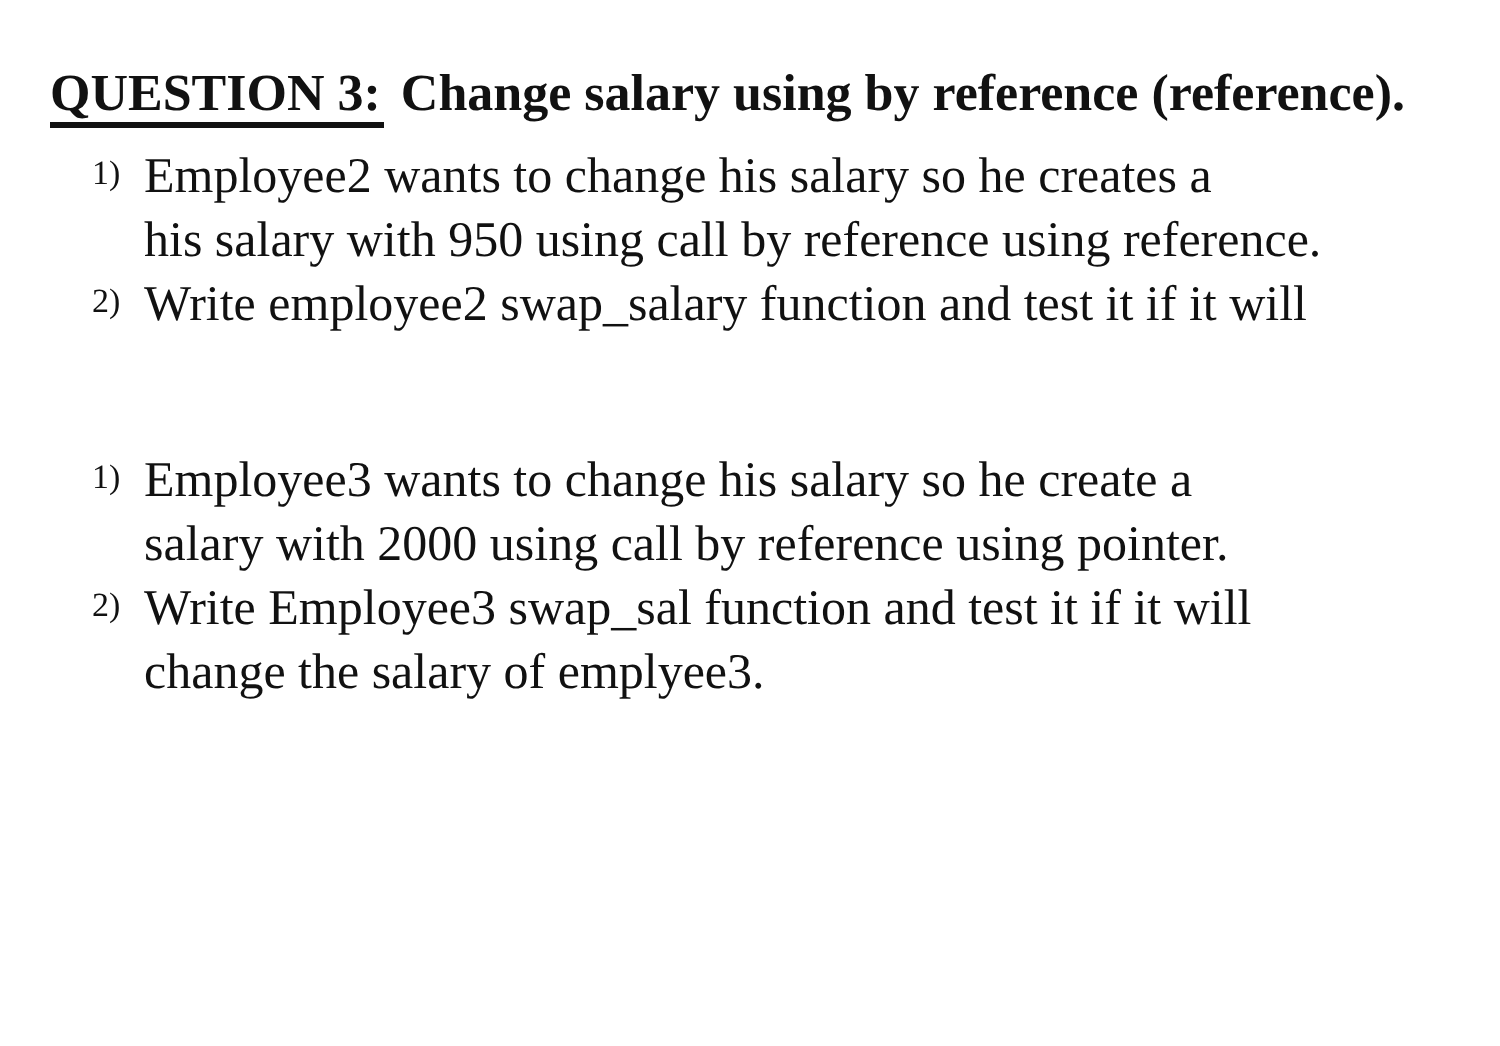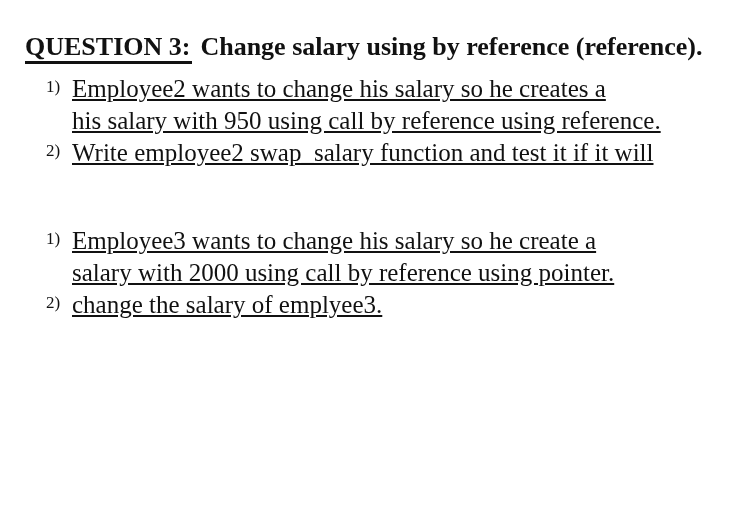--- a/index.html
+++ b/index.html
@@ -47,21 +47,20 @@
   }
   .item-number {
     position: absolute;
     left: 21px;
     top: 5px;
     font-size: 17px;
     line-height: 1;
   }
   .text-line {
     white-space: nowrap;
-    text-decoration: underline;
   }
 </style>
 </head>
 <body>
 
 <div class="doc">
 
   <div class="q-block">
     <div class="q-heading"><span class="q-label">QUESTION 3:</span><span class="q-title">Change salary using by reference (reference).</span></div>
 
@@ -81,18 +80,19 @@
   <div class="q-block q-block-2">
 
     <div class="q-list q-list-2">
       <div class="item">
         <span class="item-number">1)</span>
         <div class="text-line">Employee3 wants to change his salary so he create a</div>
         <div class="text-line">salary with 2000 using call by reference using pointer.</div>
       </div>
       <div class="item">
         <span class="item-number">2)</span>
+        <div class="text-line">Write Employee3 swap_sal function and test it if it will</div>
         <div class="text-line">change the salary of emplyee3.</div>
       </div>
     </div>
   </div>
 
 </div>
 
 </body></html>

